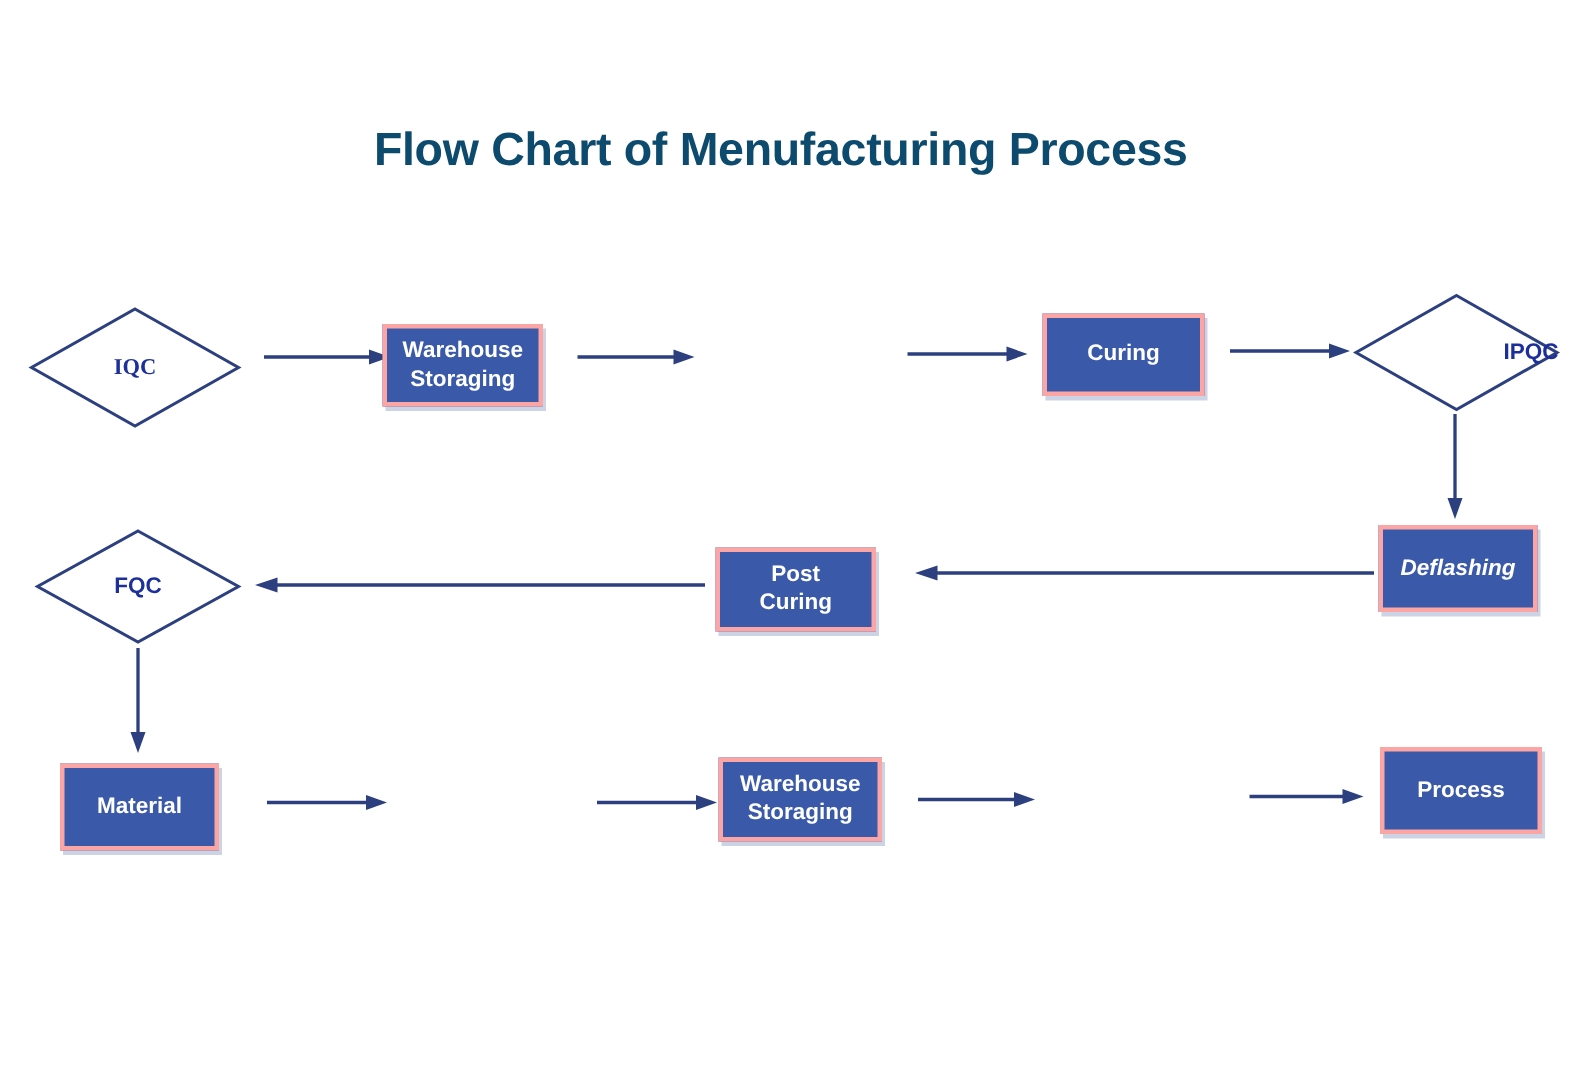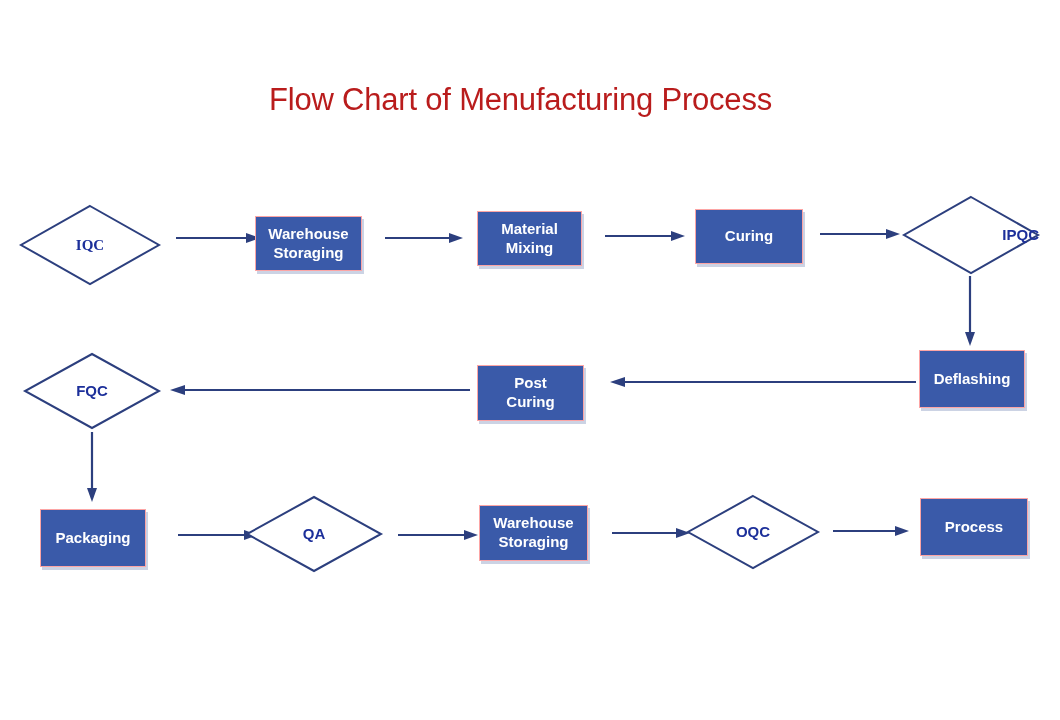--- a/index.html
+++ b/index.html
@@ -19,42 +19,42 @@
     height: 720px;
     background: #ffffff;
   }
   #title {
     position: absolute;
     left: 0;
     top: 82px;
     width: 1041px;
     text-align: center;
     font-size: 31px;
-    font-weight: normal;
-    color: #b91c1c;
+    font-weight: bold;
+    color: #0c4a6e;
     letter-spacing: -0.2px;
     white-space: nowrap;
   }
   .node {
     position: absolute;
     box-sizing: border-box;
     display: flex;
     align-items: center;
     justify-content: center;
     text-align: center;
   }
   
   .box {
     background: #3a5aa9;
     color: #ffffff;
     font-size: 15px;
     font-weight: bold;
     line-height: 1.25;
     box-shadow: 2px 3px 0 rgba(120,140,185,0.38);
-    border: 1px solid #fca5a5;
+    border: 3px solid #fca5a5;
   }
   
   .diamond {
     background: transparent;
   }
   .diamond svg {
     position: absolute;
     left: 0;
     top: 0;
     width: 100%;
@@ -104,24 +104,20 @@
   <div class="node box" style="left:255px; top:216px; width:107px; height:55px; flex-direction:column;">
     <span>Warehouse</span>
     <span>Storaging</span>
   </div>
 
   <svg class="conn" style="left:385px; top:228px; width:80px; height:20px;">
     <line x1="0" y1="10" x2="66" y2="10"></line>
     <polygon points="78,10 64,5 64,15"></polygon>
   </svg>
 
-  <div class="node box" style="left:477px; top:211px; width:105px; height:55px; flex-direction:column;">
-    <span>Material</span>
-    <span>Mixing</span>
-  </div>
 
   <svg class="conn" style="left:605px; top:226px; width:82px; height:20px;">
     <line x1="0" y1="10" x2="68" y2="10"></line>
     <polygon points="80,10 66,5 66,15"></polygon>
   </svg>
 
   <div class="node box" style="left:695px; top:209px; width:108px; height:55px;">
     <span>Curing</span>
   </div>
 
@@ -135,21 +131,21 @@
       <polygon points="68,1 135,39 68,77 1,39" fill="#ffffff" stroke="#2c3f7e" stroke-width="2"></polygon>
     </svg>
     <span class="dlabel">IPQC</span>
   </div>
 
   <svg class="conn" style="left:960px; top:276px; width:20px; height:72px;">
     <line x1="10" y1="0" x2="10" y2="58"></line>
     <polygon points="10,70 5,56 15,56"></polygon>
   </svg>
 
-  <div class="node box" style="left:919px; top:350px; width:106px; height:58px;">
+  <div class="node box" style="left:919px; top:350px; width:106px; height:58px;font-style:italic;">
     <span>Deflashing</span>
   </div>
 
   <svg class="conn" style="left:610px; top:372px; width:308px; height:20px;">
     <line x1="306" y1="10" x2="14" y2="10"></line>
     <polygon points="0,10 15,5 15,15"></polygon>
   </svg>
 
   <div class="node box" style="left:477px; top:365px; width:107px; height:56px; flex-direction:column;">
     <span>Post</span>
@@ -167,56 +163,44 @@
     </svg>
     <span class="dlabel">FQC</span>
   </div>
 
   <svg class="conn" style="left:82px; top:432px; width:20px; height:72px;">
     <line x1="10" y1="0" x2="10" y2="58"></line>
     <polygon points="10,70 5,56 15,56"></polygon>
   </svg>
 
   <div class="node box" style="left:40px; top:509px; width:106px; height:58px;">
-    <span>Packaging</span>
+    <span>Material</span>
   </div>
 
   <svg class="conn" style="left:178px; top:525px; width:82px; height:20px;">
     <line x1="0" y1="10" x2="68" y2="10"></line>
     <polygon points="80,10 66,5 66,15"></polygon>
   </svg>
 
-  <div class="node diamond" style="left:246px; top:496px; width:136px; height:76px;">
-    <svg viewBox="0 0 136 76" preserveAspectRatio="none">
-      <polygon points="68,1 135,38 68,75 1,38" fill="#ffffff" stroke="#2c3f7e" stroke-width="2"></polygon>
-    </svg>
-    <span class="dlabel">QA</span>
-  </div>
 
   <svg class="conn" style="left:398px; top:525px; width:82px; height:20px;">
     <line x1="0" y1="10" x2="68" y2="10"></line>
     <polygon points="80,10 66,5 66,15"></polygon>
   </svg>
 
   <div class="node box" style="left:479px; top:505px; width:109px; height:56px; flex-direction:column;">
     <span>Warehouse</span>
     <span>Storaging</span>
   </div>
 
   <svg class="conn" style="left:612px; top:523px; width:80px; height:20px;">
     <line x1="0" y1="10" x2="66" y2="10"></line>
     <polygon points="78,10 64,5 64,15"></polygon>
   </svg>
 
-  <div class="node diamond" style="left:687px; top:495px; width:132px; height:74px;">
-    <svg viewBox="0 0 132 74" preserveAspectRatio="none">
-      <polygon points="66,1 131,37 66,73 1,37" fill="#ffffff" stroke="#2c3f7e" stroke-width="2"></polygon>
-    </svg>
-    <span class="dlabel">OQC</span>
-  </div>
 
   <svg class="conn" style="left:833px; top:521px; width:78px; height:20px;">
     <line x1="0" y1="10" x2="64" y2="10"></line>
     <polygon points="76,10 62,5 62,15"></polygon>
   </svg>
 
   <div class="node box" style="left:920px; top:498px; width:108px; height:58px;">
     <span>Process</span>
   </div>
 

